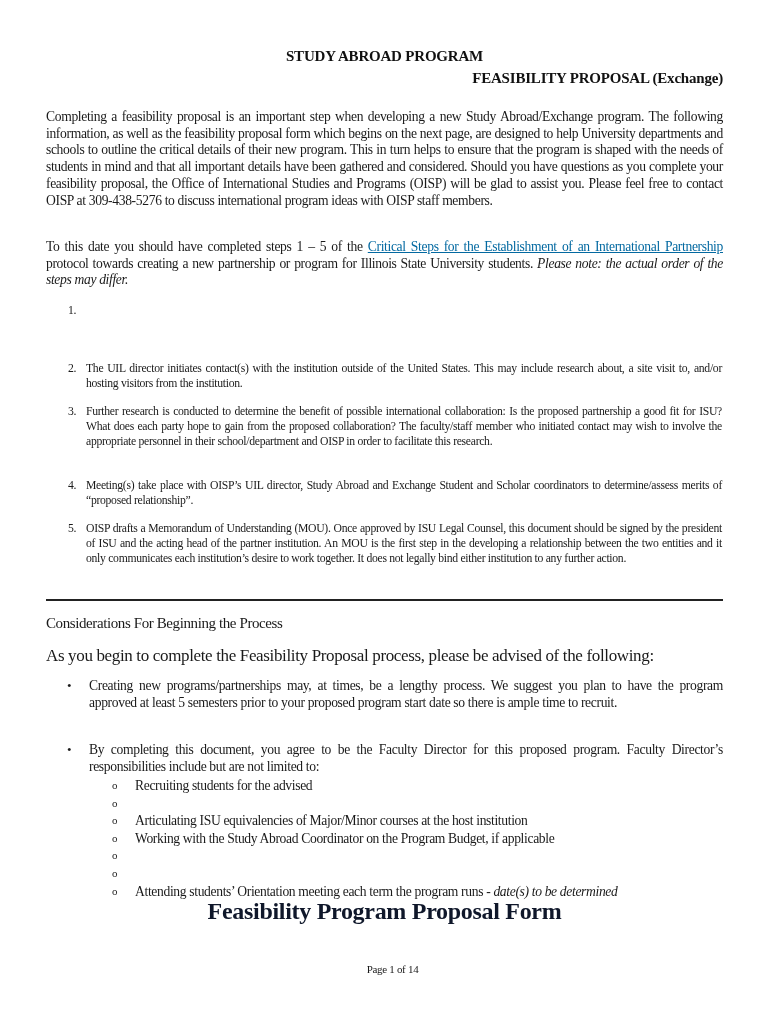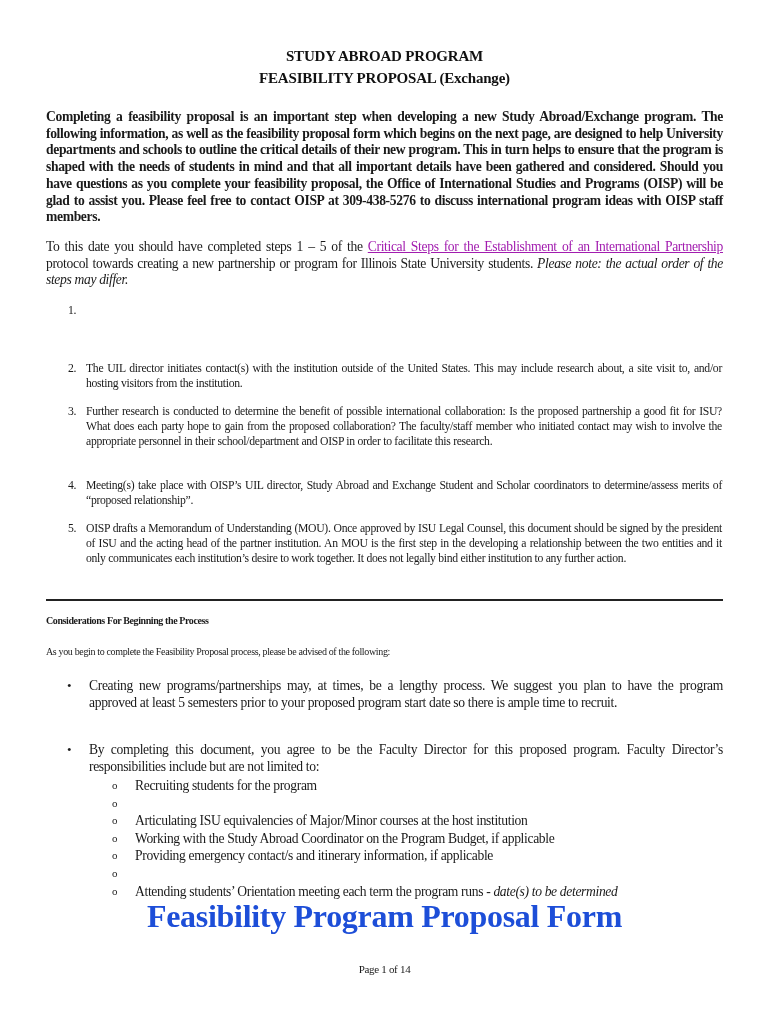--- a/index.html
+++ b/index.html
@@ -6,61 +6,61 @@
   body {
     width: 768px; height: 1024px; position: relative; overflow: hidden;
     font-family: "Liberation Serif", serif; color: #1a1a1a;
   }
   .page { position: absolute; left: 46px; top: 0; width: 677px; }
   .title {
     position: absolute; left: 0; width: 677px; text-align: center;
     font-weight: bold; font-size: 15px; letter-spacing: -0.2px; color: #111;
   }
   .t1 { top: 48px; }
-  .t2 { top: 70px; }
+  .t2 { top: 70px; text-align: right; }
   .para {
     position: absolute; left: 0; width: 677px; font-size: 13.6px; line-height: 16.7px;
     text-align: justify; letter-spacing: -0.35px;
   }
-  .intro { top: 109px; font-weight: bold; }
+  .intro { top: 109px; }
   .steps-intro { top: 239px; }
-  a.link { color: #a21caf; text-decoration: underline; }
+  a.link { color: #0369a1; text-decoration: underline; }
   .italic { font-style: italic; }
   .steps {
     position: absolute; left: 0; width: 677px; margin: 0; padding: 0; list-style: none;
     font-size: 11.7px; line-height: 14.8px; letter-spacing: -0.3px;
   }
   .step { position: absolute; left: 0; width: 677px; }
   .step-num { position: absolute; left: 22px; top: 0; }
   .step-text { position: absolute; left: 40px; width: 636px; text-align: justify; }
   .contact-line { display: block; padding-left: 40px; }
   .rule {
     position: absolute; left: 0; top: 599px; width: 677px; height: 2px; background: #222;
   }
   .section-heading {
-    position: absolute; left: 0; top: 615px; font-weight: bold; font-size: 10px; letter-spacing: -0.4px;
+    position: absolute; left: 0; top: 615px; font-weight: normal; font-size: 15px; letter-spacing: -0.4px;
   }
-  .advised { position: absolute; left: 0; top: 646px; font-size: 10px; letter-spacing: -0.35px; }
+  .advised { position: absolute; left: 0; top: 646px; font-size: 17px; letter-spacing: -0.35px; }
   .bullet {
     position: absolute; left: 0; width: 677px; font-size: 13.6px; line-height: 16.7px; letter-spacing: -0.35px;
   }
   .bullet-dot { position: absolute; left: 21px; top: 0; font-size: 13px; }
   .bullet-text { position: absolute; left: 43px; width: 634px; text-align: justify; }
   .b1 { top: 678px; }
   .b2 { top: 742px; }
   .sublist { position: absolute; left: 0; top: 777px; width: 677px; font-size: 13.6px; line-height: 17.6px; letter-spacing: -0.35px; }
   .sub-item { position: relative; height: 17.6px; }
   .sub-mark { position: absolute; left: 66px; top: 0; font-size: 11px; }
   .sub-text { position: absolute; left: 89px; white-space: nowrap; }
   .form-title {
     position: absolute; left: 0; top: 898px; width: 677px; text-align: center;
-    font-weight: bold; font-size: 32px; letter-spacing: -0.3px; color: #1d4ed8;
+    font-weight: bold; font-size: 24px; letter-spacing: -0.3px; color: #0f172a;
   }
   .page-num {
-    position: absolute; left: 0; top: 963px; width: 677px; text-align: center; font-size: 11px; letter-spacing: -0.3px;
+    position: absolute; left: 8px; top: 963px; width: 677px; text-align: center; font-size: 11px; letter-spacing: -0.3px;
   }
 </style>
 </head>
 <body>
 
 <div class="page">
 
   <div class="title t1">STUDY ABROAD PROGRAM</div>
   <div class="title t2">FEASIBILITY PROPOSAL (Exchange)</div>
 
@@ -102,36 +102,35 @@
     <div class="bullet-text">Creating new programs/partnerships may, at times, be a lengthy process. We suggest you plan to have the program approved at least 5 semesters prior to your proposed program start date so there is ample time to recruit.</div>
   </div>
   <div class="bullet b2">
     <span class="bullet-dot">•</span>
     <div class="bullet-text">By completing this document, you agree to be the Faculty Director for this proposed program. Faculty Director’s responsibilities include but are not limited to:</div>
   </div>
 
   <div class="sublist">
     <div class="sub-item">
       <span class="sub-mark">o</span>
-      <span class="sub-text">Recruiting students for the program</span>
+      <span class="sub-text">Recruiting students for the advised</span>
     </div>
     <div class="sub-item">
       <span class="sub-mark">o</span>
     </div>
     <div class="sub-item">
       <span class="sub-mark">o</span>
       <span class="sub-text">Articulating ISU equivalencies of Major/Minor courses at the host institution</span>
     </div>
     <div class="sub-item">
       <span class="sub-mark">o</span>
       <span class="sub-text">Working with the Study Abroad Coordinator on the Program Budget, if applicable</span>
     </div>
     <div class="sub-item">
       <span class="sub-mark">o</span>
-      <span class="sub-text">Providing emergency contact/s and itinerary information, if applicable</span>
     </div>
     <div class="sub-item">
       <span class="sub-mark">o</span>
     </div>
     <div class="sub-item">
       <span class="sub-mark">o</span>
       <span class="sub-text"><span>Attending students’ Orientation meeting each term the program runs - </span><span class="italic">date(s) to be determined</span></span>
     </div>
   </div>
 

